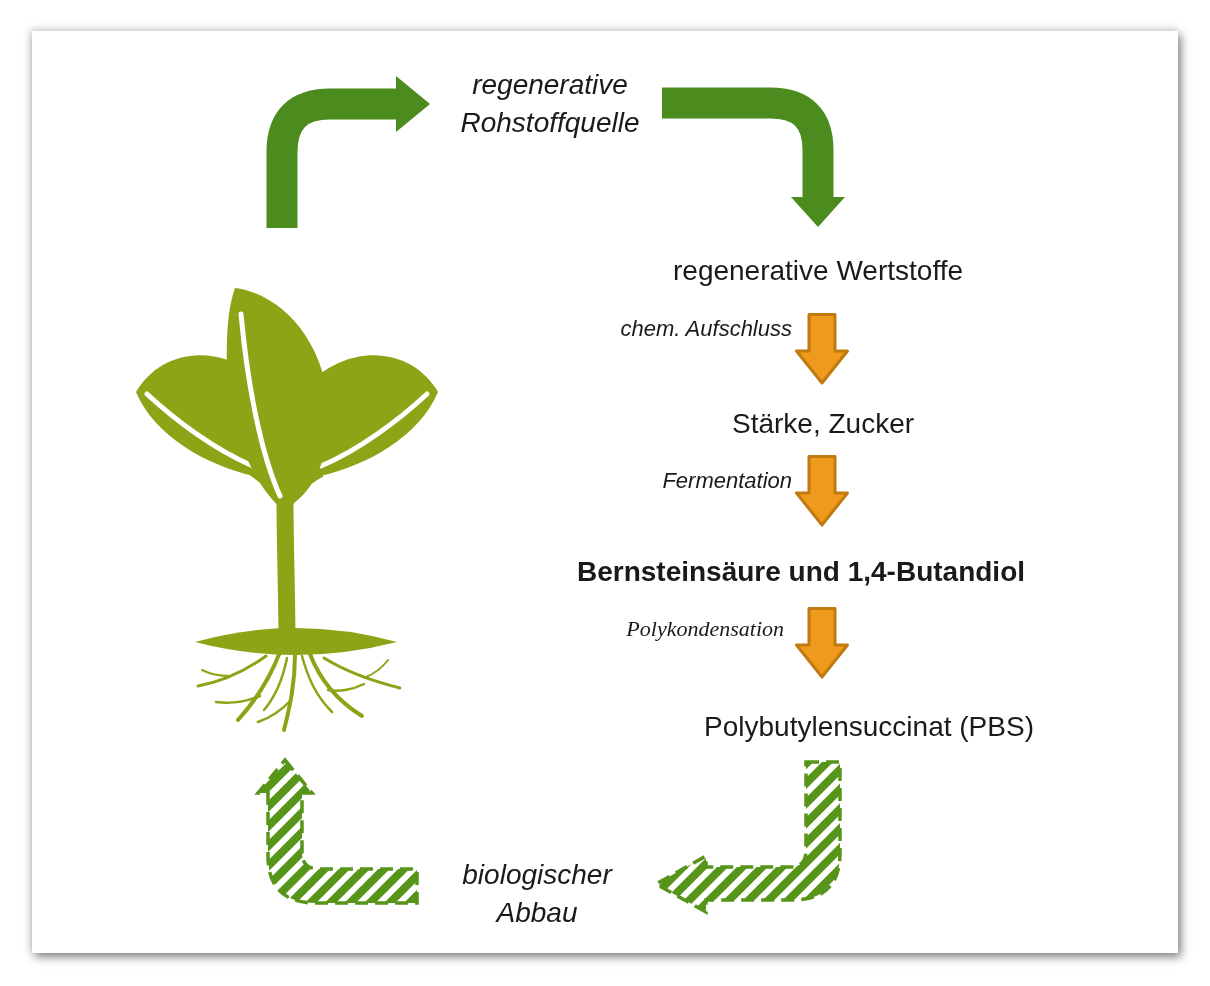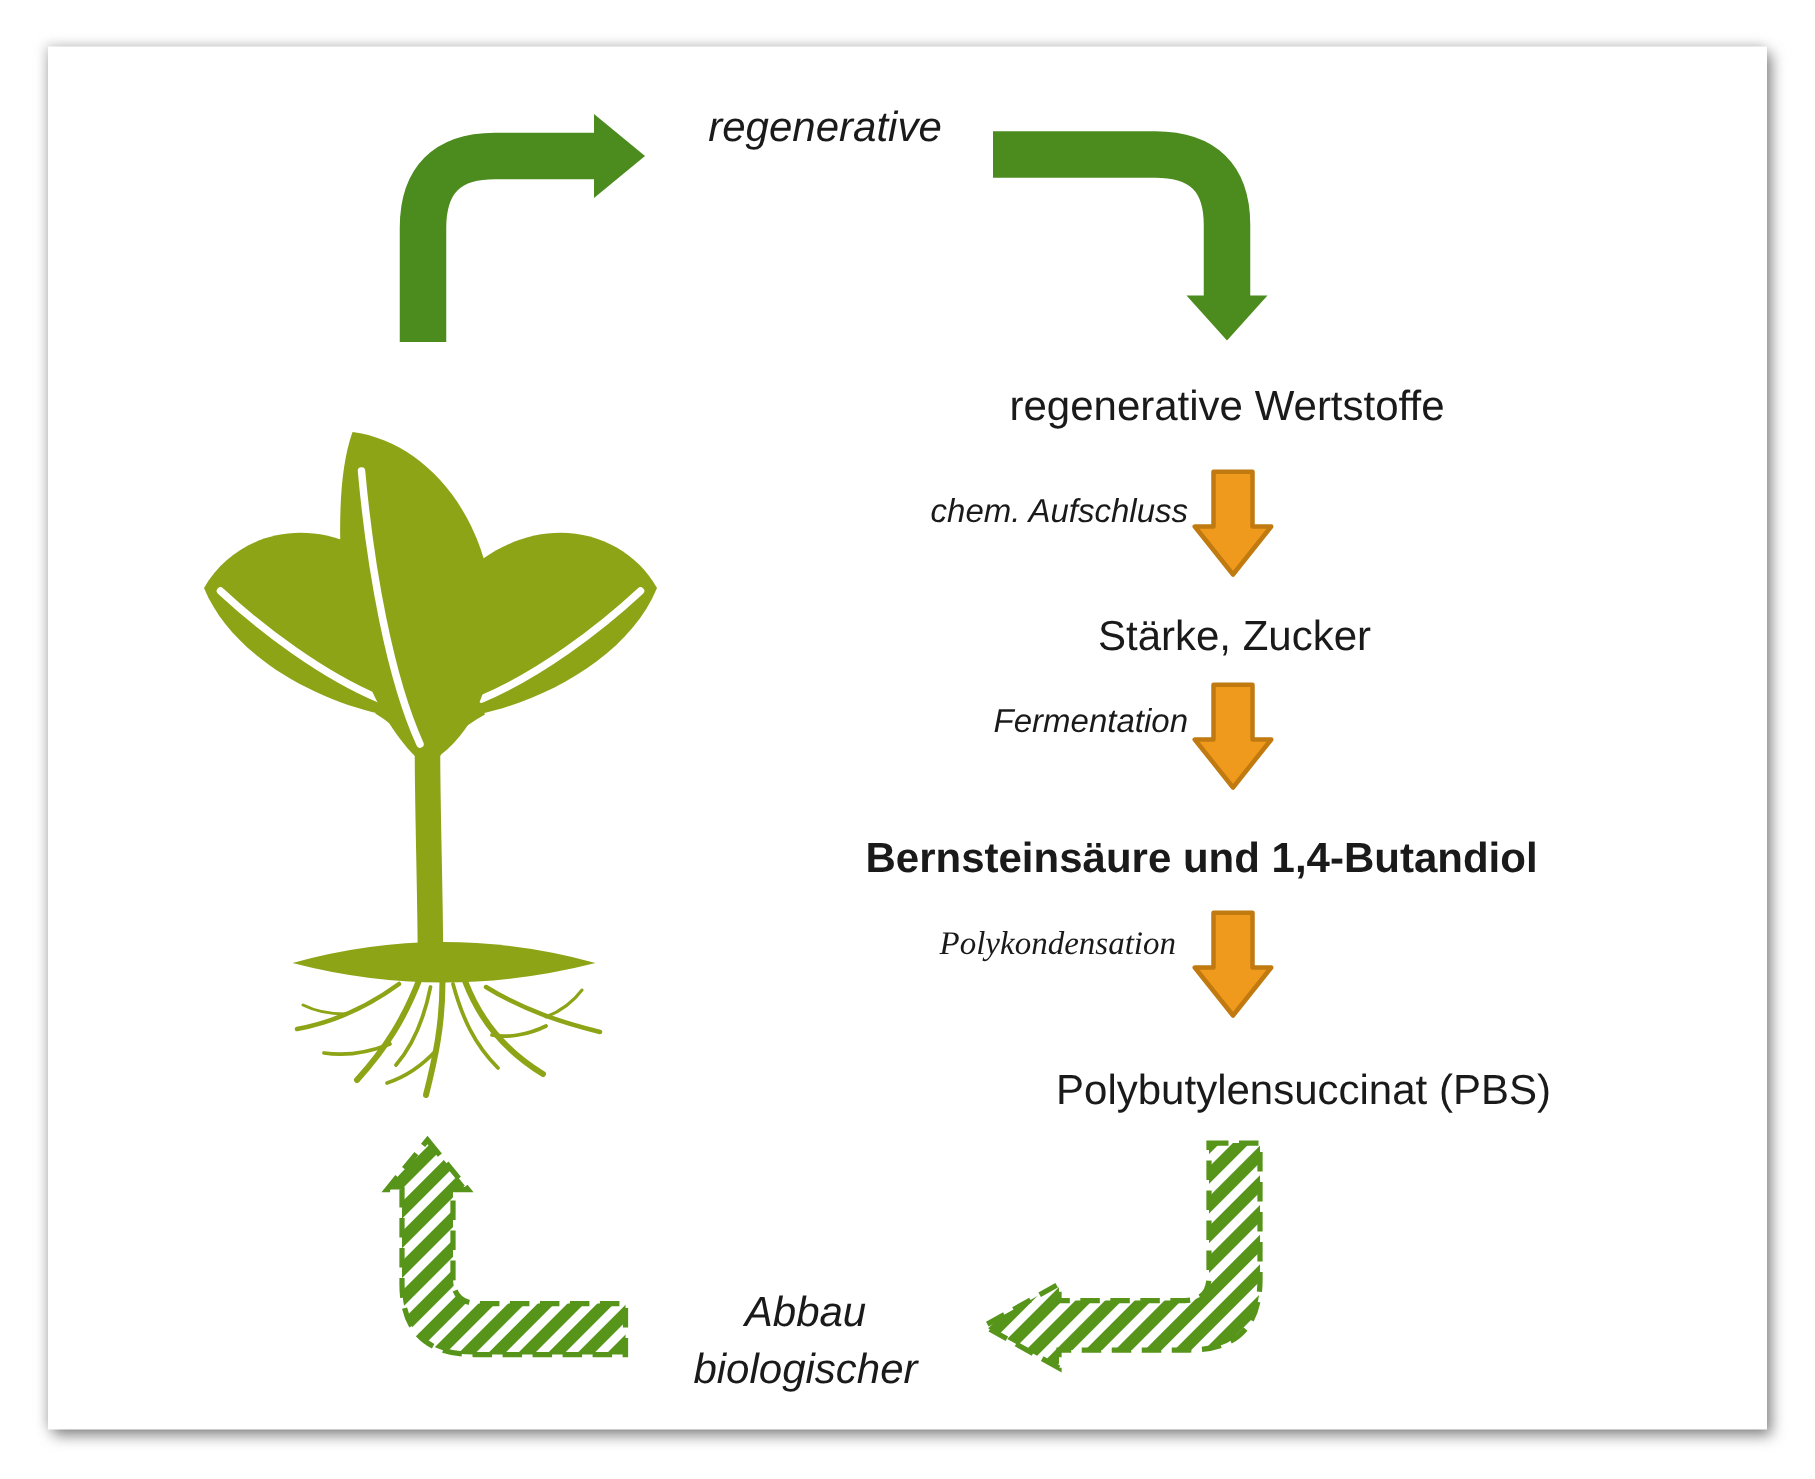--- a/index.html
+++ b/index.html
@@ -129,34 +129,35 @@
       <path d="M 318 112 C 294 70, 232 58, 184 108 C 164 133, 172 180, 200 196 C 246 186, 300 156, 318 112 Z" fill="#8CA416"></path>
       <path d="M 201 186 C 239 170, 279 140, 307 114" stroke="#ffffff" stroke-width="5" fill="none" stroke-linecap="round"></path>
 
       <path d="M 115 8 C 162 14, 206 62, 209 132 C 210 182, 191 216, 163 230 C 134 206, 109 150, 107 90 C 106 54, 108 28, 115 8 Z" fill="#8CA416"></path>
       <path d="M 160 216 C 140 172, 127 100, 121 34" stroke="#ffffff" stroke-width="5" fill="none" stroke-linecap="round"></path>
     </g>
   </svg>
 
   <div class="label cycle-label" style="left:550px; top:66px;">
     <div>regenerative</div>
+    <div>Rohstoffquelle</div>
   </div>
 
   <div class="label node-label" style="left:818px; top:255px;">regenerative Wertstoffe</div>
 
-  <div class="label step-label" style="right:418px; top:328px;text-align:center;">chem. Aufschluss</div>
+  <div class="label step-label" style="right:418px; top:316px;text-align:center;">chem. Aufschluss</div>
 
   <div class="label node-label" style="left:823px; top:408px;text-align:center;">Stärke, Zucker</div>
 
   <div class="label step-label" style="right:418px; top:468px;text-align:center;">Fermentation</div>
 
   <div class="label node-label" style="left:801px; top:556px;font-weight:bold;">Bernsteinsäure und 1,4-Butandiol</div>
 
   <div class="label step-label" style="right:426px; top:616px;font-family:Liberation Serif, serif;">Polykondensation</div>
 
   <div class="label node-label" style="left:821px; top:711px;margin-left:48px;">Polybutylensuccinat (PBS)</div>
 
   <div class="label cycle-label" style="left:537px; top:856px;">
+    <div>biologischer</div>
     <div>Abbau</div>
-    <div>biologischer</div>
   </div>
 
 </div>
 
 </body></html>

